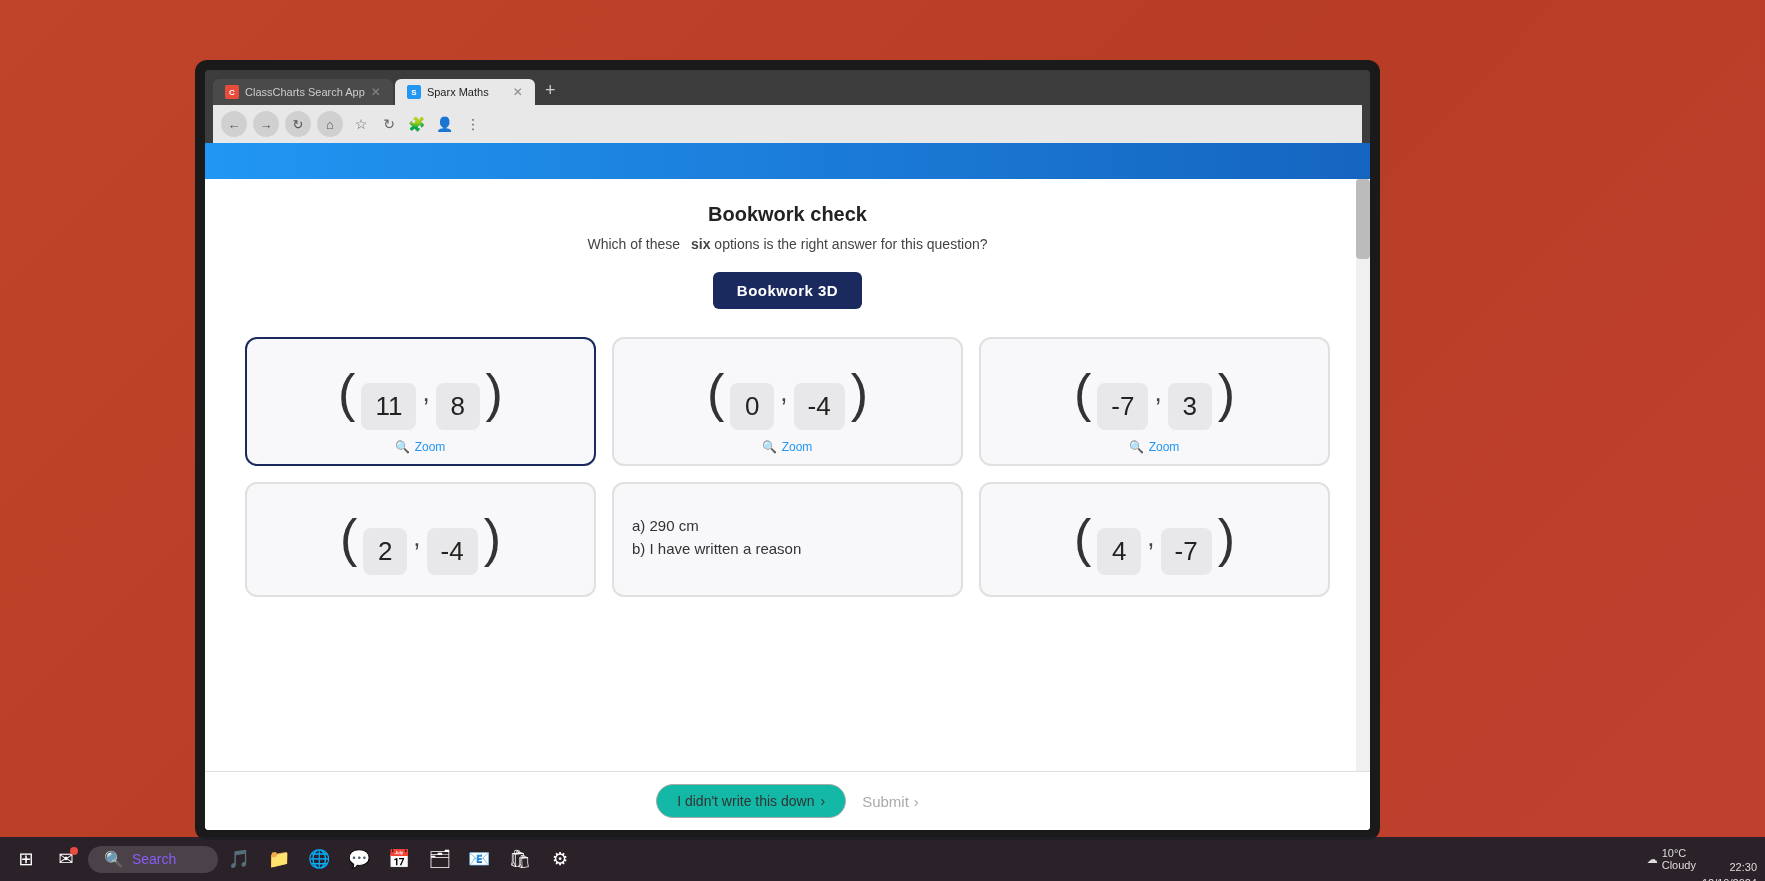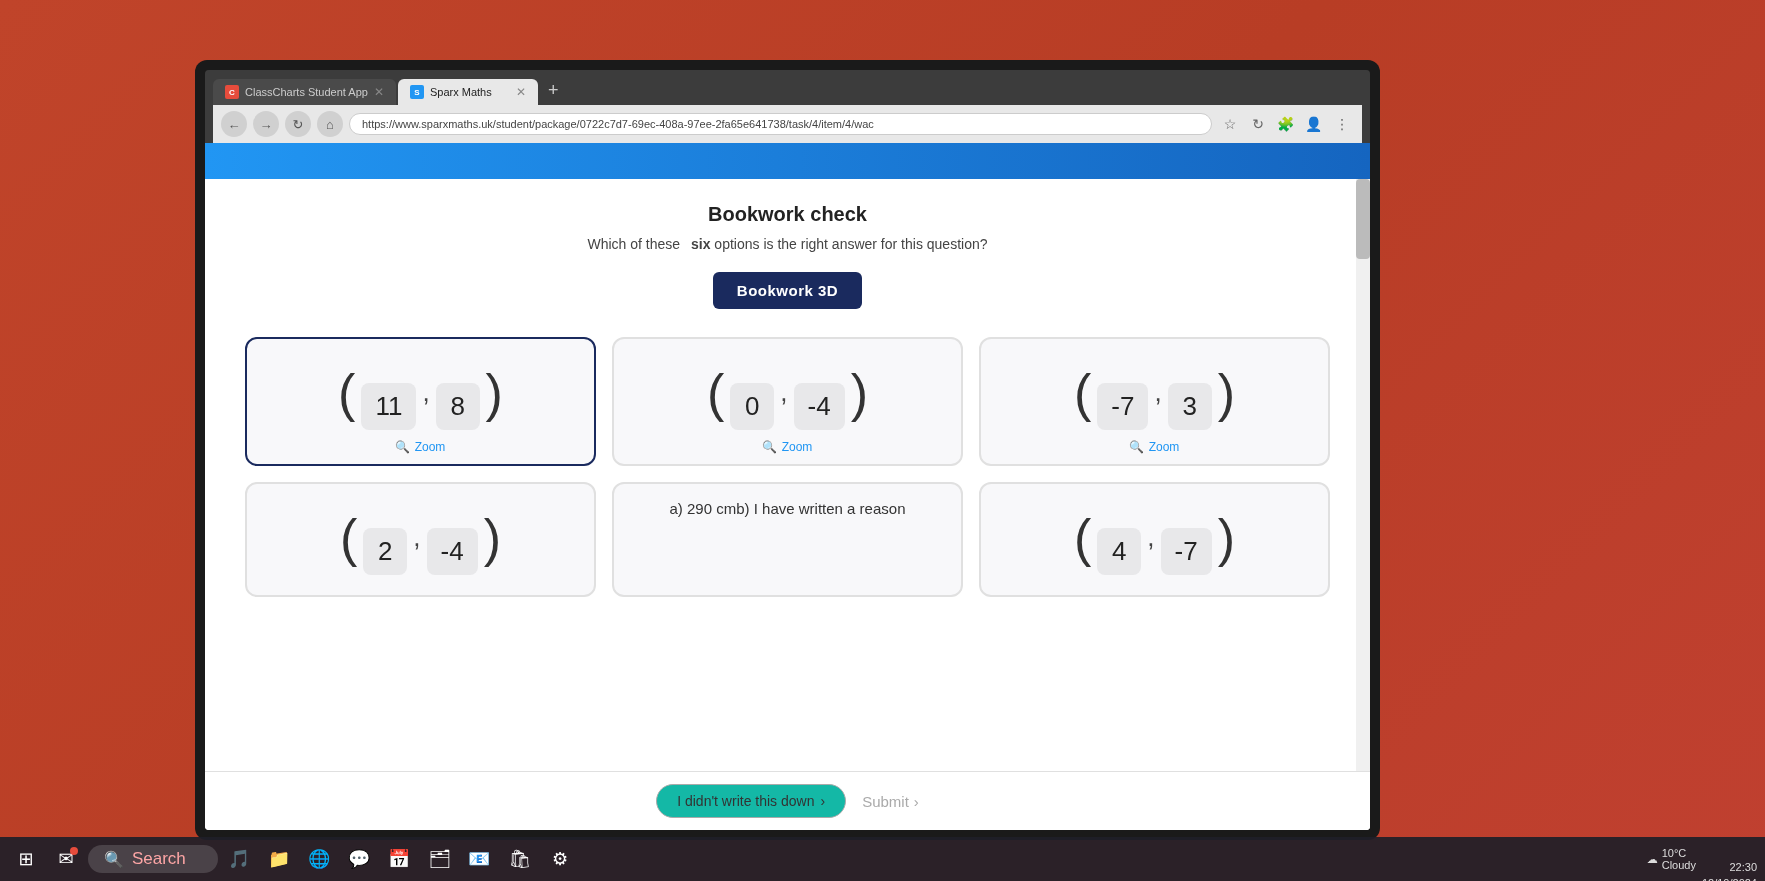--- a/index.html
+++ b/index.html
@@ -309,21 +309,21 @@
       gap: 4px;
       cursor: pointer;
       text-decoration: none;
     }
 
     .option-text-card {
       border: 2px solid #e0e0e0;
       border-radius: 12px;
       background: #f8f8fa;
       display: flex;
-      flex-direction: row;
+      flex-direction: column;
       align-items: flex-start;
       justify-content: center;
       padding: 16px 18px;
       cursor: pointer;
       min-height: 120px;
     }
 
     .option-text-line {
       font-size: 15px;
       color: #333;
@@ -401,22 +401,22 @@
       align-items: center;
       background: rgba(255,255,255,0.15);
       border-radius: 18px;
       padding: 4px 16px;
       gap: 8px;
       cursor: pointer;
       min-width: 130px;
     }
 
     .taskbar-search-text {
-      color: #fca5a5;
-      font-size: 17px;
+      color: #8b5cf6;
+      font-size: 14px;
     }
 
     .taskbar-spacer {
       flex: 1;
     }
 
     .taskbar-right {
       display: flex;
       align-items: center;
       gap: 6px;
@@ -454,42 +454,39 @@
 <div class="wall"></div>
 
 <div class="monitor-outer">
   <div class="monitor-screen">
 
     <div class="browser-chrome">
       <div class="browser-tabs">
 
         <div class="tab inactive">
           <div class="tab-favicon classcharts">C</div>
-          <span>ClassCharts Student App</span>
+          <span>ClassCharts Search App</span>
           <span class="tab-close">✕</span>
         </div>
 
         <div class="tab active">
           <div class="tab-favicon sparx">S</div>
           <span>Sparx Maths</span>
           <span class="tab-close">✕</span>
         </div>
 
         <button class="tab-add">+</button>
       </div>
 
       <div class="browser-toolbar">
         <button class="nav-btn">←</button>
         <button class="nav-btn">→</button>
         <button class="nav-btn">↻</button>
         <button class="nav-btn">⌂</button>
 
-        <div class="address-bar">
-          <span style="font-size:11px;color:#444;">https://www.sparxmaths.uk/student/package/0722c7d7-69ec-408a-97ee-2fa65e641738/task/4/item/4/wac</span>
-        </div>
 
         <div class="toolbar-icons">
           <div class="toolbar-icon">☆</div>
           <div class="toolbar-icon">↻</div>
           <div class="toolbar-icon">🧩</div>
           <div class="toolbar-icon">👤</div>
           <div class="toolbar-icon">⋮</div>
         </div>
       </div>
     </div>

